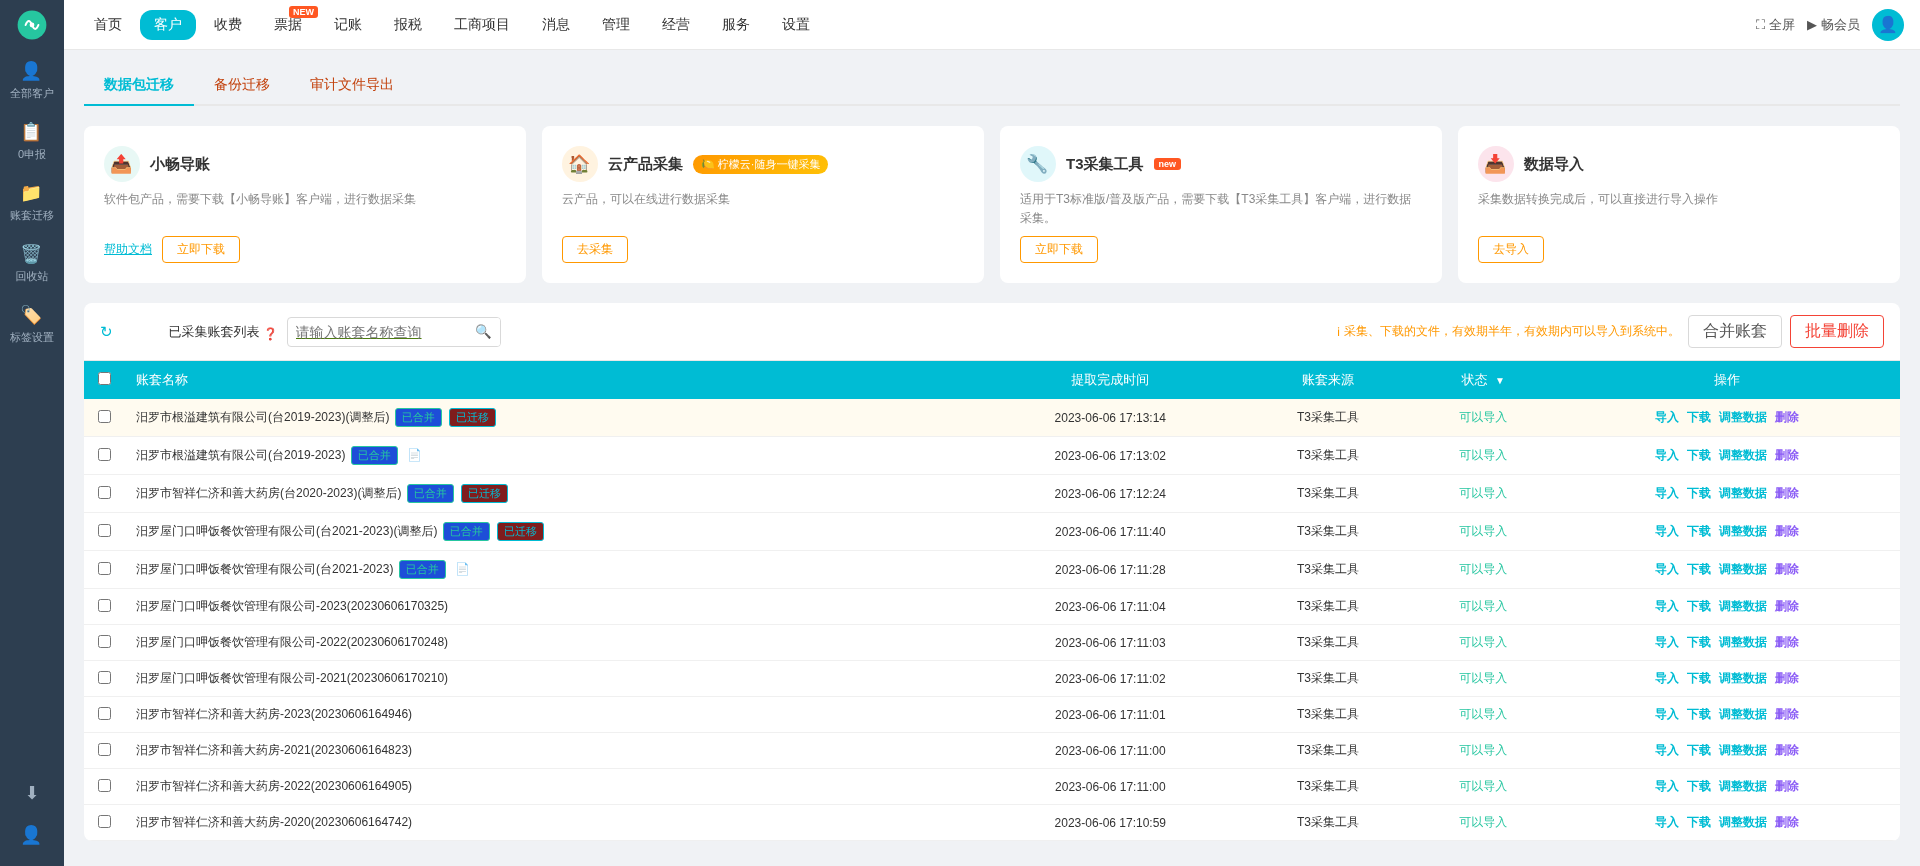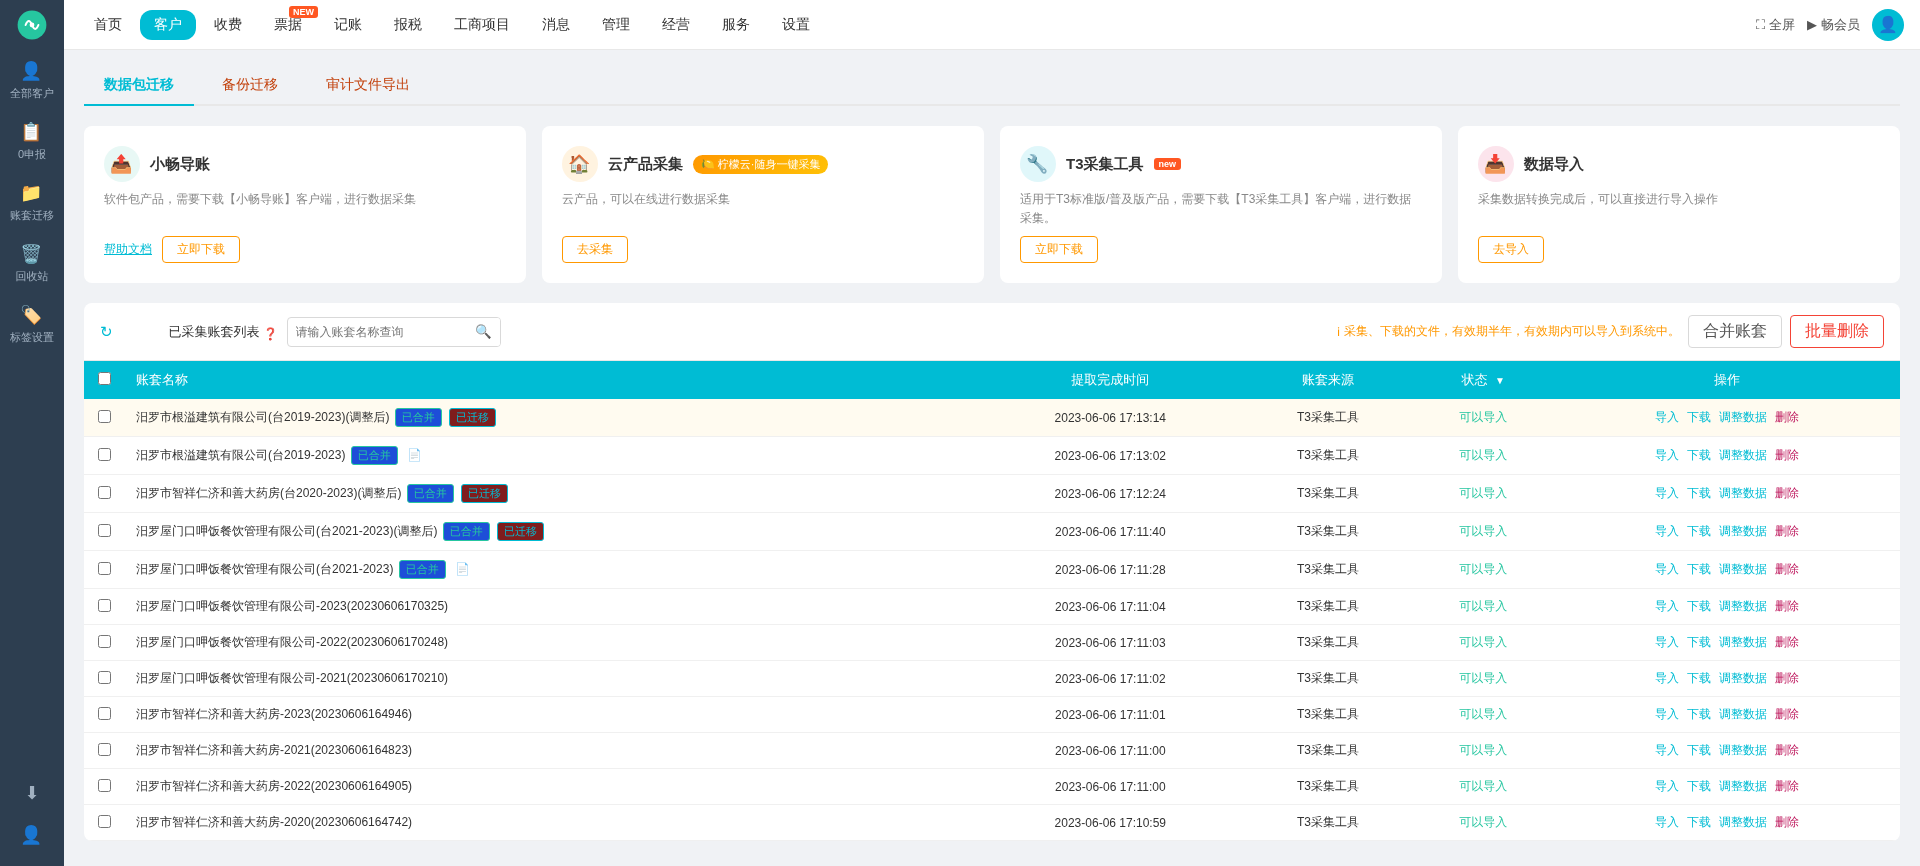--- a/index.html
+++ b/index.html
@@ -118,21 +118,21 @@
     .content {
       flex: 1;
       overflow-y: auto;
       padding: 16px 20px;
       background: #f0f2f5;
     }
 
     
     .tab-bar {
       display: flex;
-      gap: 8px;
+      gap: 0;
       margin-bottom: 20px;
       border-bottom: 2px solid #e8e8e8;
       align-items: center;
     }
     .tab-item {
       padding: 10px 20px;
       cursor: pointer;
       color: #c2410c;
       font-size: 14px;
       border-bottom: 2px solid transparent;
@@ -261,23 +261,24 @@
       align-items: center;
       border: 1px solid #d9d9d9;
       border-radius: 4px;
       overflow: hidden;
       height: 30px;
     }
     .search-input-wrap input {
       border: none;
       outline: none;
       padding: 0 8px;
-      font-size: 12px;
+      font-size: 14px;
       width: 180px;
-      color: #0369a1;
+      color: #4d7c0f;
+      text-decoration: underline;
     }
     .search-input-wrap .search-btn {
       background: #fff;
       border: none;
       padding: 0 8px;
       cursor: pointer;
       color: #aaa;
       height: 100%;
     }
     .list-toolbar-right {
@@ -323,22 +324,23 @@
       font-size: 12px;
       color: #333;
       text-align: center;
     }
     .data-table td.left { text-align: left; }
     .data-table tr.highlighted { background: #fffbf0; }
     .data-table .action-link {
       color: #00bcd4;
       cursor: pointer;
       margin: 2px 4px;
-    }
-    .data-table .action-link.danger { color: #be185d; }
+      font-weight: bold;
+    }
+    .data-table .action-link.danger { color: #8b5cf6; }
     .status-badge {
       color: #26c6a0;
     }
     .tag {
       display: inline-flex;
       align-items: center;
       padding: 1px 6px;
       border-radius: 3px;
       font-size: 11px;
       margin: 0 2px;

